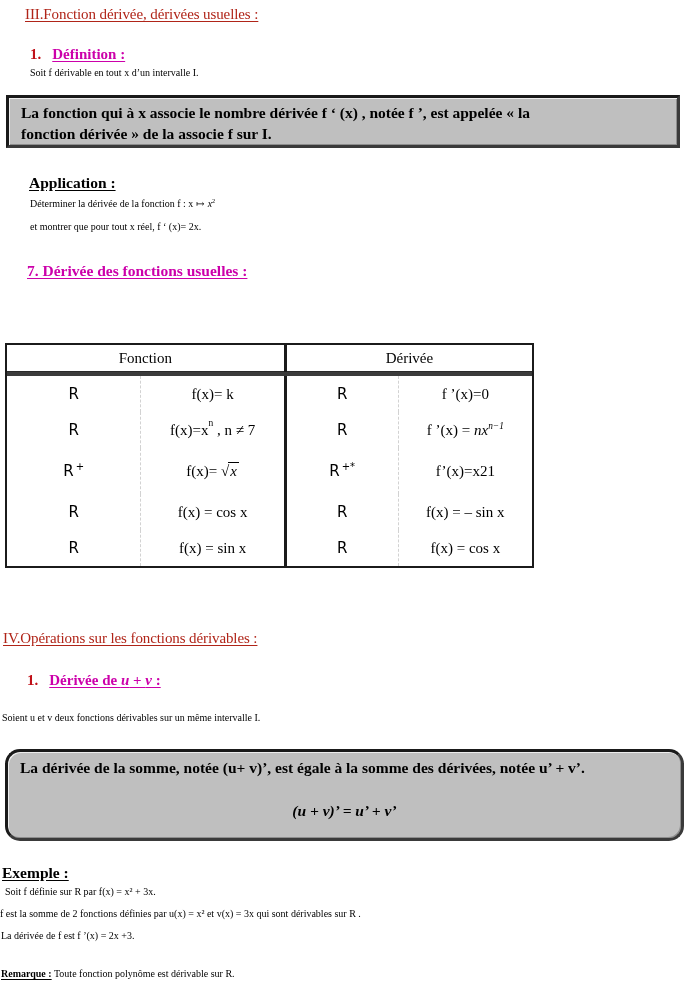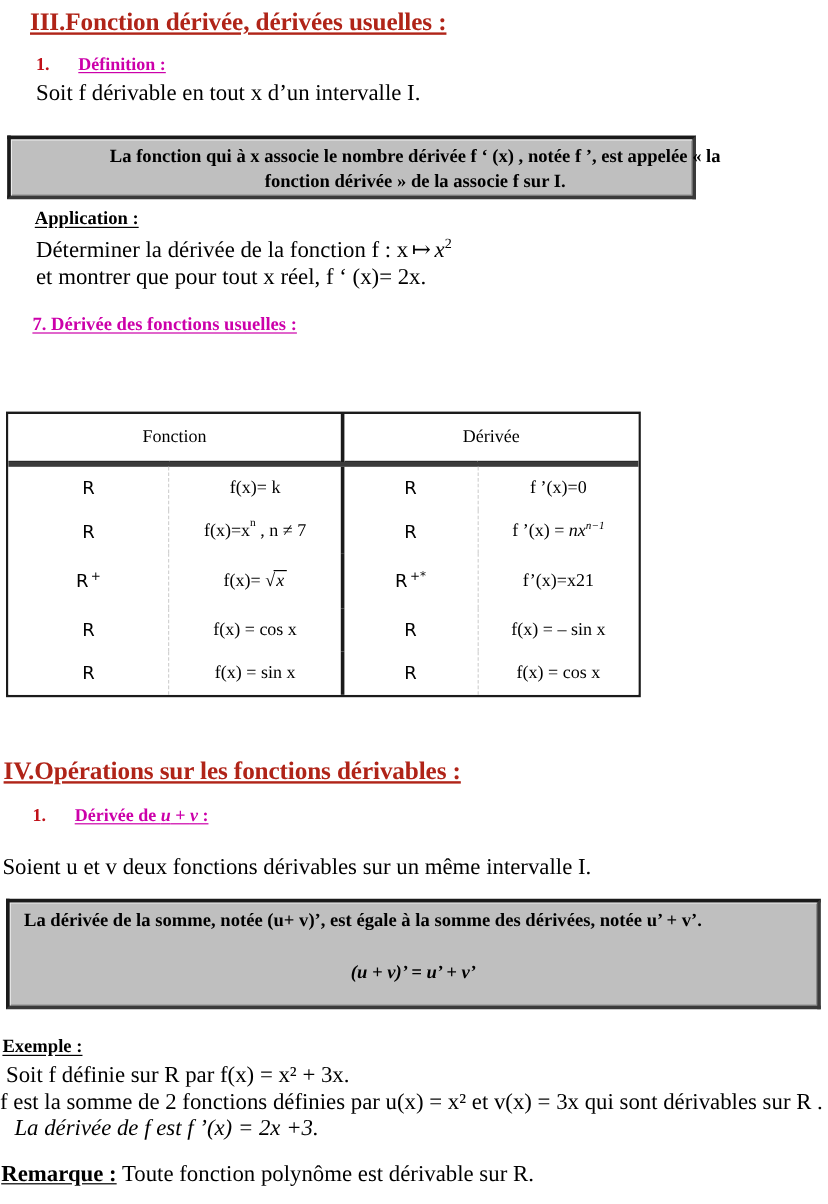--- a/index.html
+++ b/index.html
@@ -18,41 +18,41 @@
   .page {
     position: relative;
     width: 690px;
     height: 1003px;
   }
 
   
   .h-section {
     position: absolute;
     font-family: "Liberation Serif", "DejaVu Serif", serif;
-    font-weight: bold;
-    font-size: 21px;
+    font-weight: normal;
+    font-size: 15px;
     color: #B02418;
     text-decoration: underline;
     text-underline-offset: 2px;
     white-space: nowrap;
     letter-spacing: -0.1px;
   }
   .h-sub {
     position: absolute;
     font-weight: bold;
     font-size: 15px;
     color: #C01018;
     white-space: nowrap;
   }
   .h-sub .num { color: #C01018; }
   .h-sub .lbl {
     color: #CC00AA;
     text-decoration: underline;
     text-underline-offset: 2px;
-    margin-left: 24px;
+    margin-left: 11px;
   }
   .h-magenta {
     position: absolute;
     font-weight: bold;
     font-size: 15.5px;
     color: #CC00AA;
     text-decoration: underline;
     text-underline-offset: 2px;
     white-space: nowrap;
   }
@@ -62,21 +62,21 @@
     font-size: 15.5px;
     color: #000000;
     text-decoration: underline;
     text-underline-offset: 2px;
     white-space: nowrap;
   }
 
   
   .txt {
     position: absolute;
-    font-size: 19px;
+    font-size: 10px;
     color: #000000;
     white-space: nowrap;
     line-height: 1.18;
   }
 
   i.it { font-style: italic; }
   sup.sup {
     font-size: 0.62em;
     vertical-align: super;
     line-height: 0;
@@ -116,21 +116,21 @@
     table-layout: fixed;
     background: #ffffff;
   }
   table.deriv td {
     padding: 0;
     text-align: center;
     vertical-align: middle;
     font-size: 15px;
   }
   .hd-top td {
-    height: 39px;
+    height: 26px;
     font-size: 15.5px;
     border-bottom: 1px solid #2a2a2a;
   }
   .hd-sub td {
     height: 24px;
     font-size: 15.5px;
   }
   .thickline td {
     height: 4px;
     padding: 0;
@@ -173,21 +173,21 @@
 <div class="page">
 
   <div class="h-section" style="left:25px; top:6px;">III.Fonction dérivée, dérivées usuelles :</div>
 
   <div class="h-sub" style="left:30px; top:46px;">
     <span class="num">1.</span><span class="lbl">Définition :</span>
   </div>
 
   <div class="txt" style="left:30px; top:67px;">Soit f dérivable en tout x d’un intervalle I.</div>
 
-  <div class="gbox" style="left:6px; top:113px; width:574px; height:53px;text-align:center;">
+  <div class="gbox" style="left:6px; top:95px; width:674px; height:53px;">
     <div class="gtext" style="position:absolute; left:12px; top:5px; width:650px;">
       <div>La fonction qui à x associe le nombre dérivée f ‘ (x) , notée  f ’, est appelée « la</div>
       <div>fonction dérivée » de la associe f sur I.</div>
     </div>
   </div>
 
   <div class="h-plain-u" style="left:29px; top:174px;">Application :</div>
 
   <div class="txt" style="left:30px; top:198px;">
     <span>Déterminer la dérivée de la fonction f : x</span><span style="margin:0 3px;">↦</span><i class="it">x</i><sup class="sup">2</sup>
@@ -263,30 +263,30 @@
   </div>
 
   <div class="h-section" style="left:3px; top:630px;">IV.Opérations sur les fonctions dérivables :</div>
 
   <div class="h-sub" style="left:27px; top:672px;text-align:center;">
     <span class="num">1.</span><span class="lbl"><span>Dérivée de </span><i class="it">u</i><span> + </span><i class="it">v</i><span> :</span></span>
   </div>
 
   <div class="txt" style="left:2px; top:712px;">Soient u et v deux fonctions dérivables sur un même intervalle I.</div>
 
-  <div class="gbox" style="left:5px; top:749px; width:679px; height:92px;">
+  <div class="gbox" style="left:5px; top:749px; width:679px; height:92px;border-radius:15px;">
     <div class="gtext" style="position:absolute; left:12px; top:6px; width:652px;">La dérivée de la somme, notée (u+ v)’, est égale à la somme des dérivées, notée u’ + v’.</div>
     <div class="gtext" style="position:absolute; left:0; top:49px; width:100%; text-align:center; font-style:italic;">(u + v)’ = u’ + v’</div>
   </div>
 
   <div class="h-plain-u" style="left:2px; top:864px;">Exemple :</div>
 
   <div class="txt" style="left:5px; top:886px;">Soit f définie sur R par f(x) = x² + 3x.</div>
 
   <div class="txt" style="left:0px; top:908px;">f est la somme de 2 fonctions définies par u(x) = x² et v(x) = 3x qui sont dérivables sur R .</div>
 
-  <div class="txt" style="left:12px; top:930px;font-style:italic;">La dérivée de f est f ’(x) = 2x +3.</div>
+  <div class="txt" style="left:1px; top:930px;">La dérivée de f est f ’(x) = 2x +3.</div>
 
   <div class="txt" style="left:1px; top:968px;">
     <span style="font-weight:bold; text-decoration:underline; text-underline-offset:2px;">Remarque :</span><span> Toute fonction polynôme est dérivable sur R.</span>
   </div>
 
 </div>
 
 </body></html>

